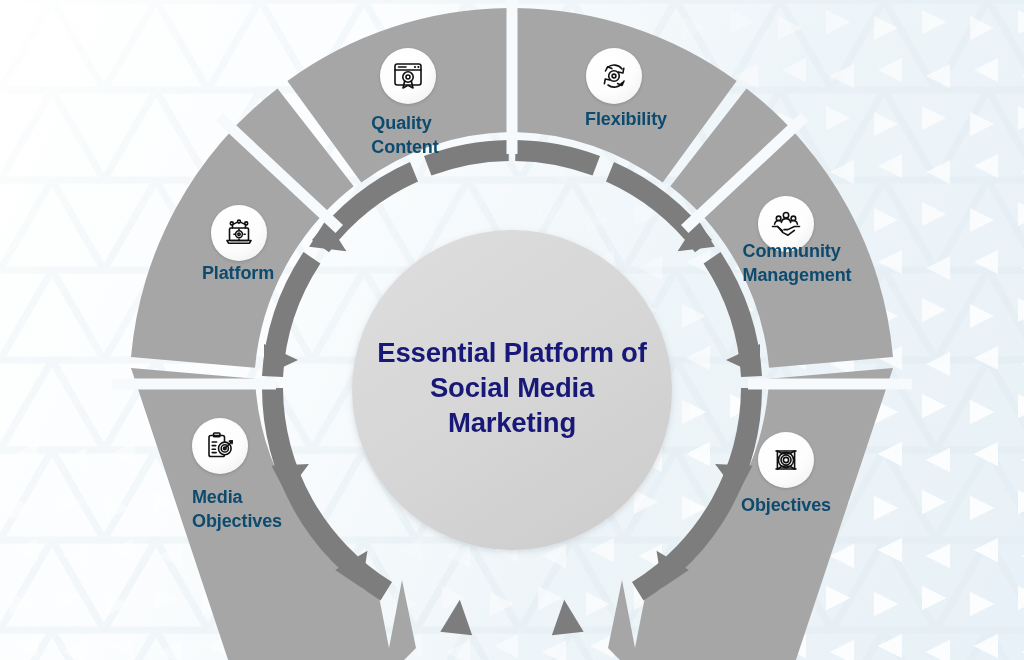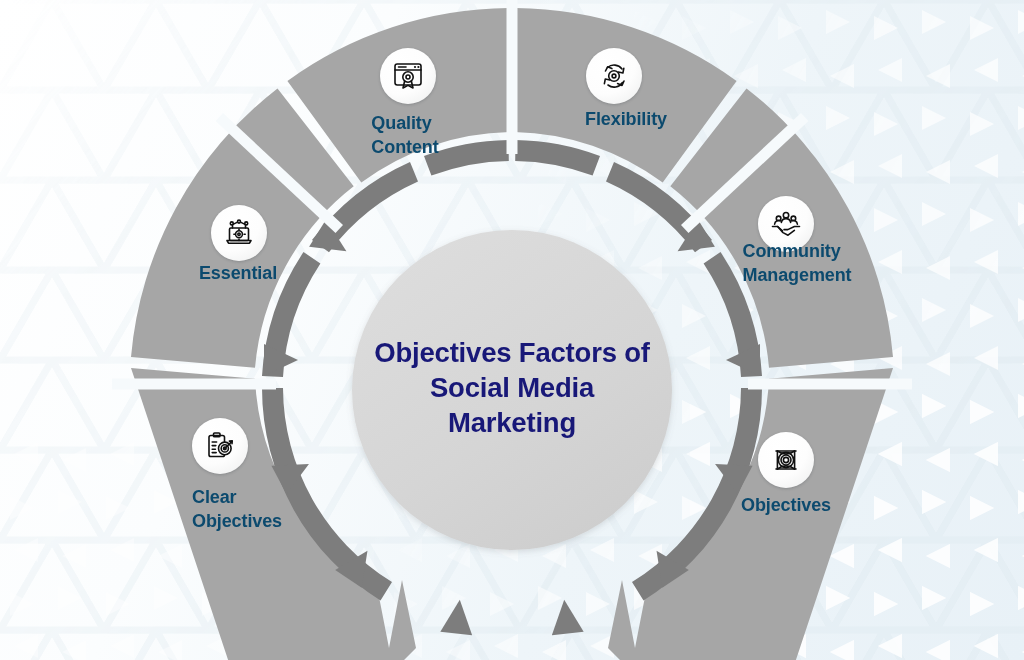--- a/index.html
+++ b/index.html
@@ -288,27 +288,27 @@
       <path d="M8.4 8 C 14 12, 20 12, 25.6 8"></path>
       <path d="M8.4 26 C 14 22, 20 22, 25.6 26"></path>
     </svg>
   </div>
 
   <div class="seg-label" style="left:405px;top:112px;">Quality
 Content</div>
 
   <div class="seg-label" style="left:626px;top:108px;">Flexibility</div>
 
-  <div class="seg-label" style="left:238px;top:262px;">Essential</div>
+  <div class="seg-label" style="left:238px;top:262px;">Platform</div>
 
   <div class="seg-label" style="left:797px;top:240px;">Community
 Management</div>
 
-  <div class="seg-label" style="left:237px;top:486px;">Clear
+  <div class="seg-label" style="left:237px;top:486px;">Media
 Objectives</div>
 
   <div class="seg-label" style="left:786px;top:494px;">Objectives</div>
 
-  <div id="center-text">Objectives Factors of
+  <div id="center-text">Essential Platform of
 Social Media
 Marketing</div>
 
 </div>
 
 </body></html>

